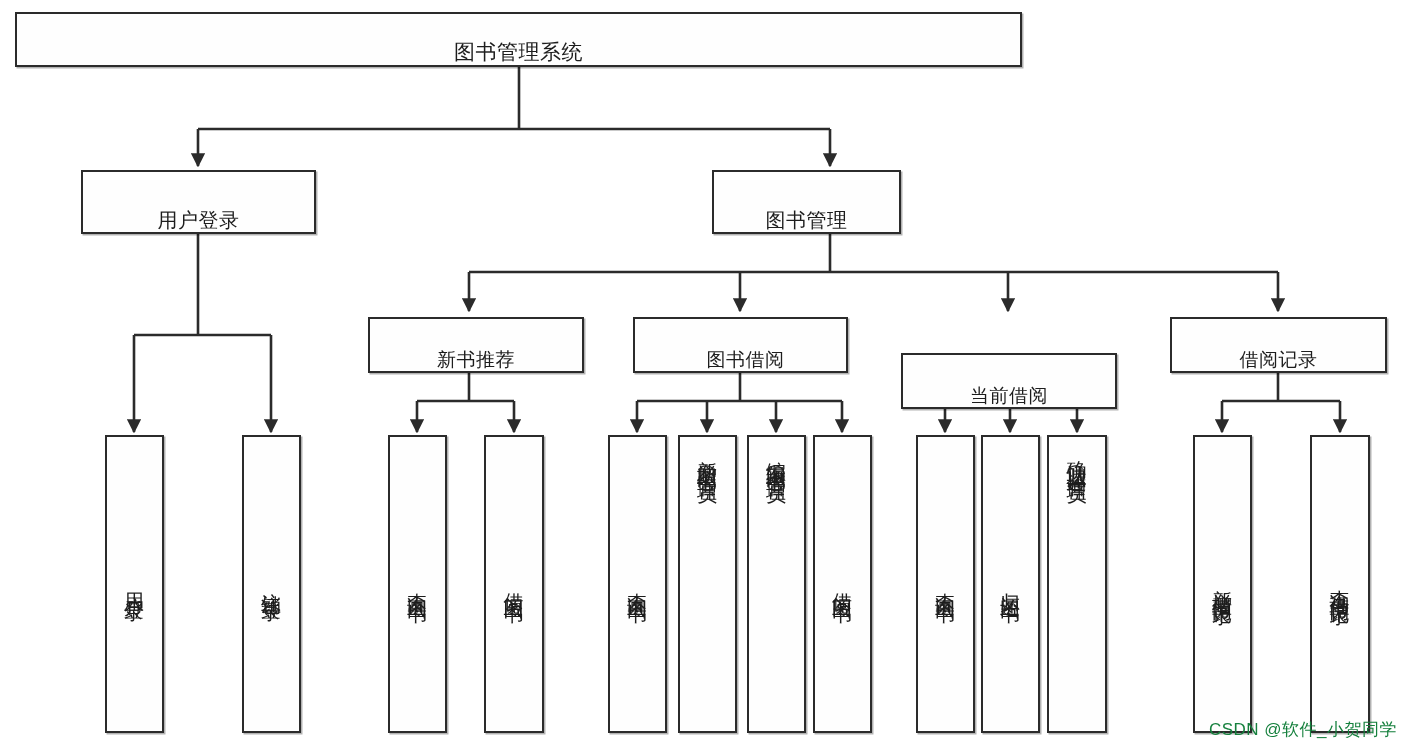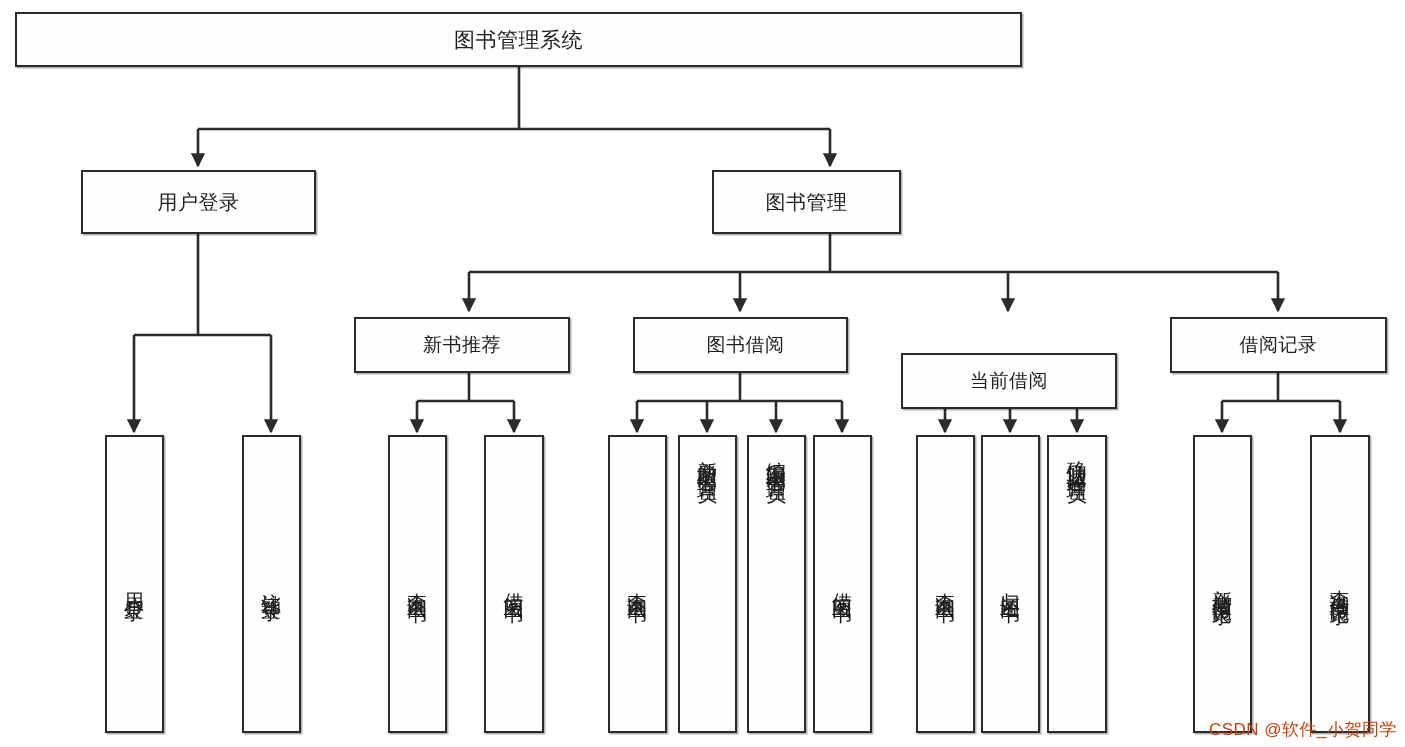--- a/index.html
+++ b/index.html
@@ -26,21 +26,21 @@
     width: 1405px;
     height: 747px;
   }
   .node-box {
     position: absolute;
     box-sizing: border-box;
     background: #fefefe;
     border: 2px solid #2b2b2b;
     box-shadow: 1.5px 1.5px 0 rgba(0,0,0,0.30);
     display: flex;
-    align-items: center;
+    align-items: flex-end;
     justify-content: center;
     overflow: hidden;
   }
   .node-label {
     color: #1d1d1d;
     text-align: center;
     line-height: 1.22;
     white-space: nowrap;
     letter-spacing: 0.5px;
   }
@@ -62,21 +62,21 @@
   }
   .node-box.leaf.centered-v {
     align-items: center;
     padding-top: 0;
   }
   #watermark {
     position: absolute;
     right: 8px;
     bottom: 6px;
     font-size: 17px;
-    color: #c2410c;
+    color: #15803d;
     letter-spacing: 0.5px;
     white-space: nowrap;
     pointer-events: none;
   }
 </style>
 </head>
 <body>
 
 <div id="diagram-root">
 
@@ -135,21 +135,21 @@
   </div>
 
   <div class="node-box level-2" style="left:81px; top:170px; width:235px; height:64px;">
     <span class="node-label">用户登录</span>
   </div>
 
   <div class="node-box level-2" style="left:712px; top:170px; width:189px; height:64px;">
     <span class="node-label">图书管理</span>
   </div>
 
-  <div class="node-box level-3" style="left:354px; top:317px; width:216px; height:56px;">
+  <div class="node-box level-3" style="left:368px; top:317px; width:216px; height:56px;">
     <span class="node-label">新书推荐</span>
   </div>
 
   <div class="node-box level-3" style="left:633px; top:317px; width:215px; height:56px;padding-left:10px;">
     <span class="node-label">图书借阅</span>
   </div>
 
   <div class="node-box level-3" style="left:901px; top:317px; width:216px; height:56px;margin-top:36px;">
     <span class="node-label">当前借阅</span>
   </div>

